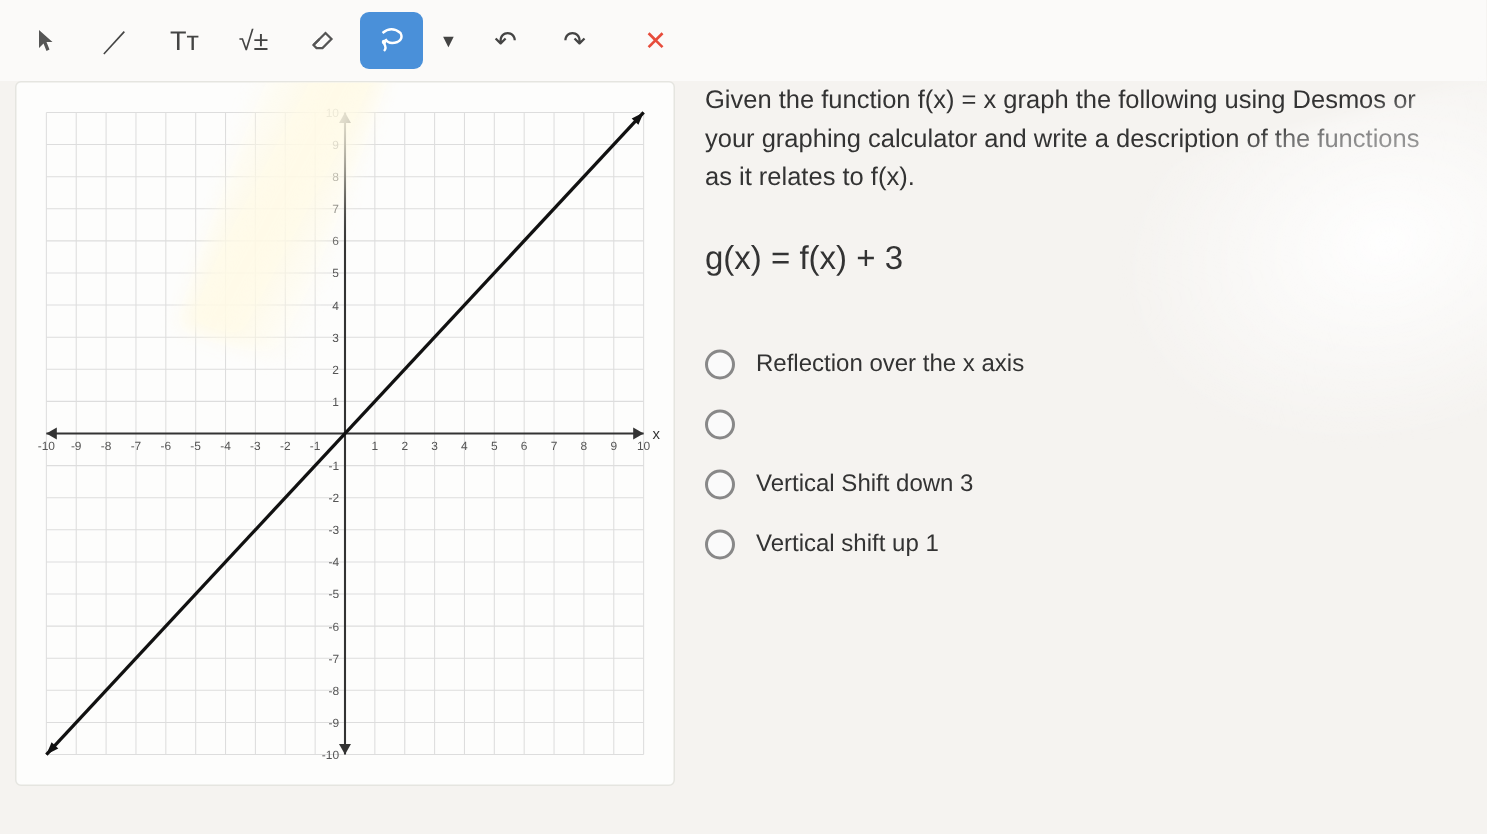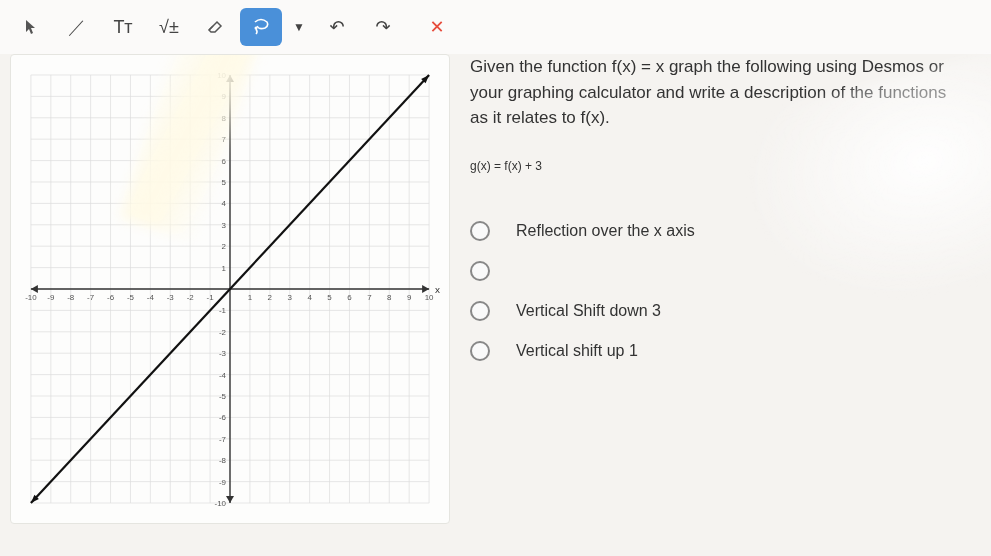--- a/index.html
+++ b/index.html
@@ -55,21 +55,21 @@
     padding: 0 20px 0 0;
     color: #333;
   }
   .prompt {
     font-size: 17px;
     line-height: 1.5;
     color: #333;
     margin-bottom: 28px;
   }
   .equation {
-    font-size: 12px;
+    font-size: 22px;
     color: #333;
     margin-bottom: 48px;
   }
   .options { display: flex; flex-direction: column; gap: 20px; }
   .option {
     display: flex;
     align-items: center;
     gap: 14px;
     cursor: pointer;
   }
@@ -77,21 +77,20 @@
     width: 20px;
     height: 20px;
     border: 2px solid #888;
     border-radius: 50%;
     flex-shrink: 0;
     background: #fafafa;
   }
   .option-label {
     font-size: 16px;
     color: #333;
-    margin-left: 12px;
   }
   
   .glare {
     position: absolute;
     pointer-events: none;
   }
   .glare1 {
     top: -40px; left: 140px;
     width: 80px; height: 220px;
     background: linear-gradient(100deg, rgba(255,250,230,0) 0%, rgba(255,250,230,0.9) 40%, rgba(255,250,230,0.9) 60%, rgba(255,250,230,0) 100%);

